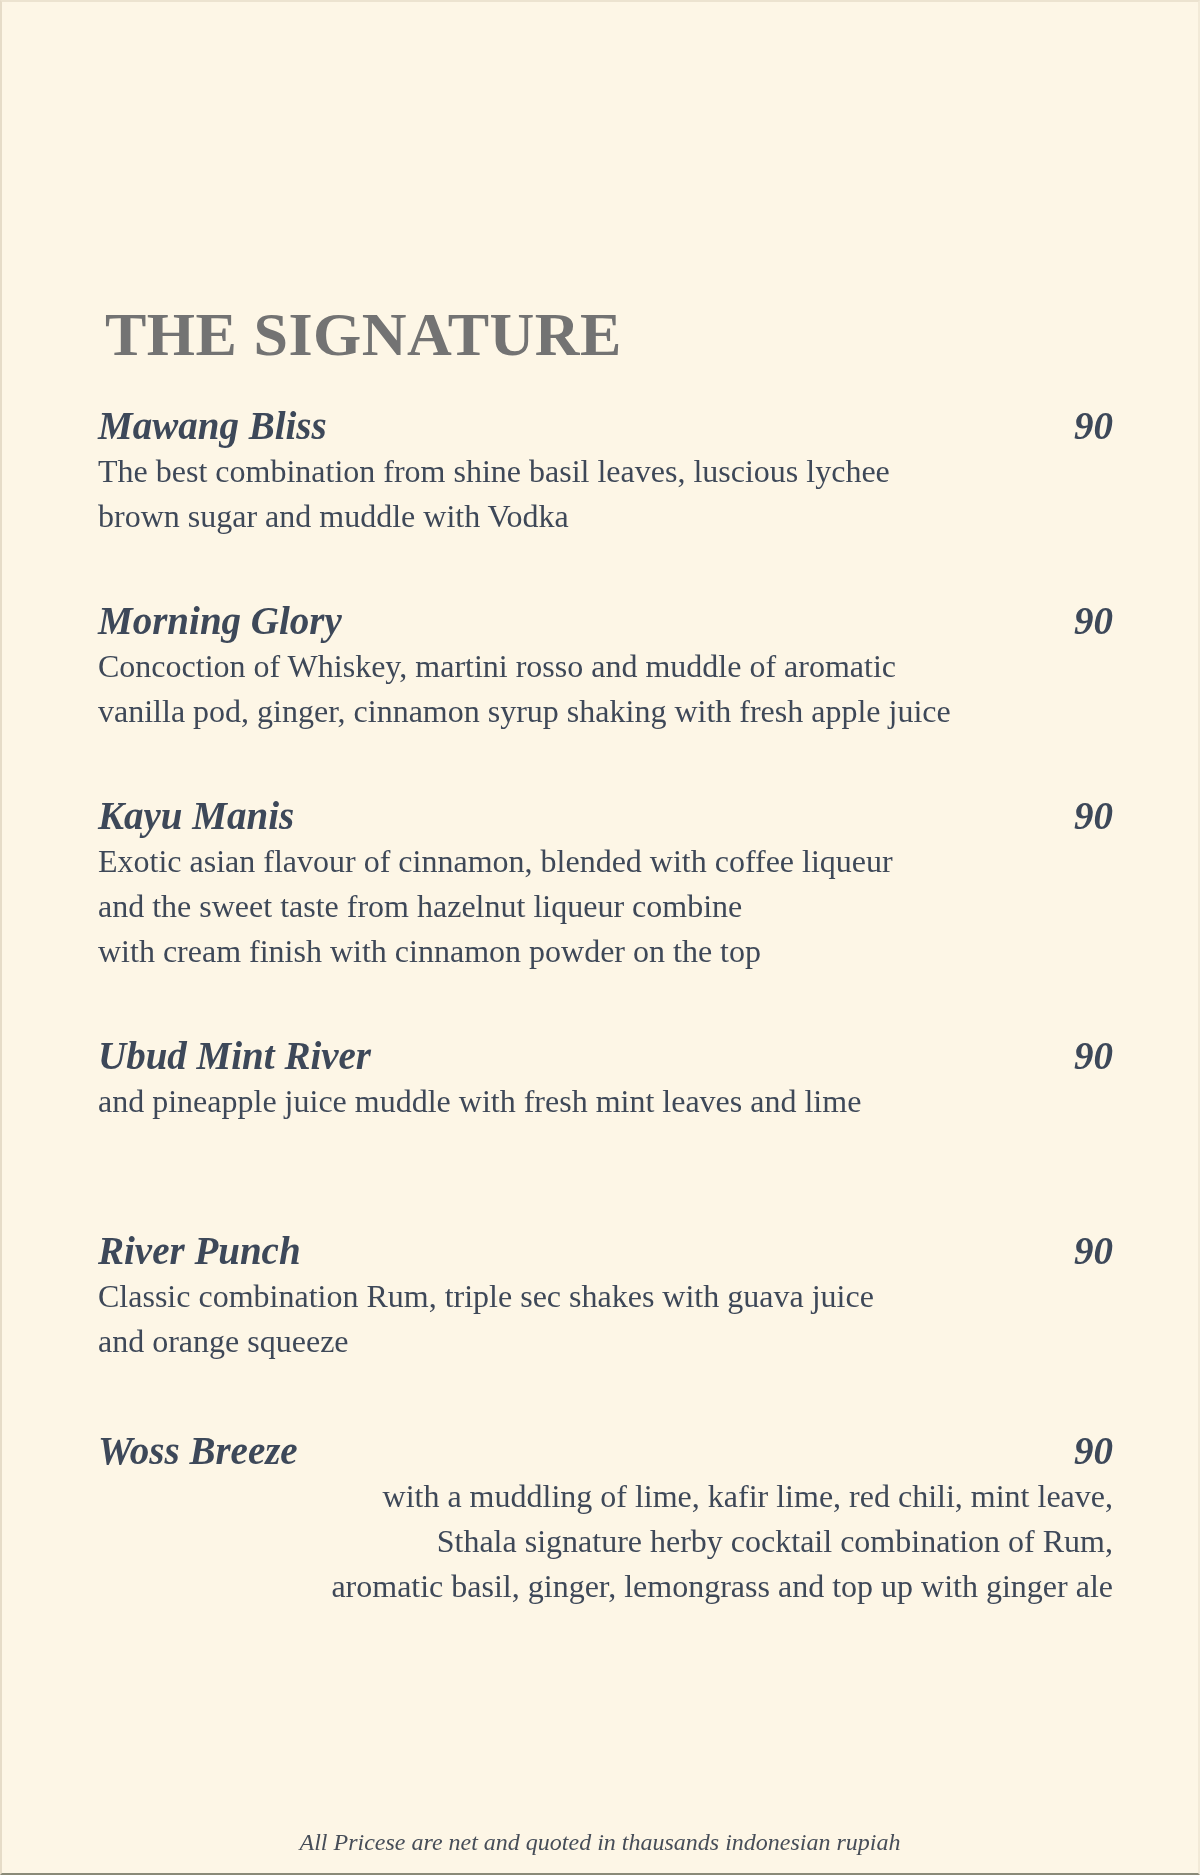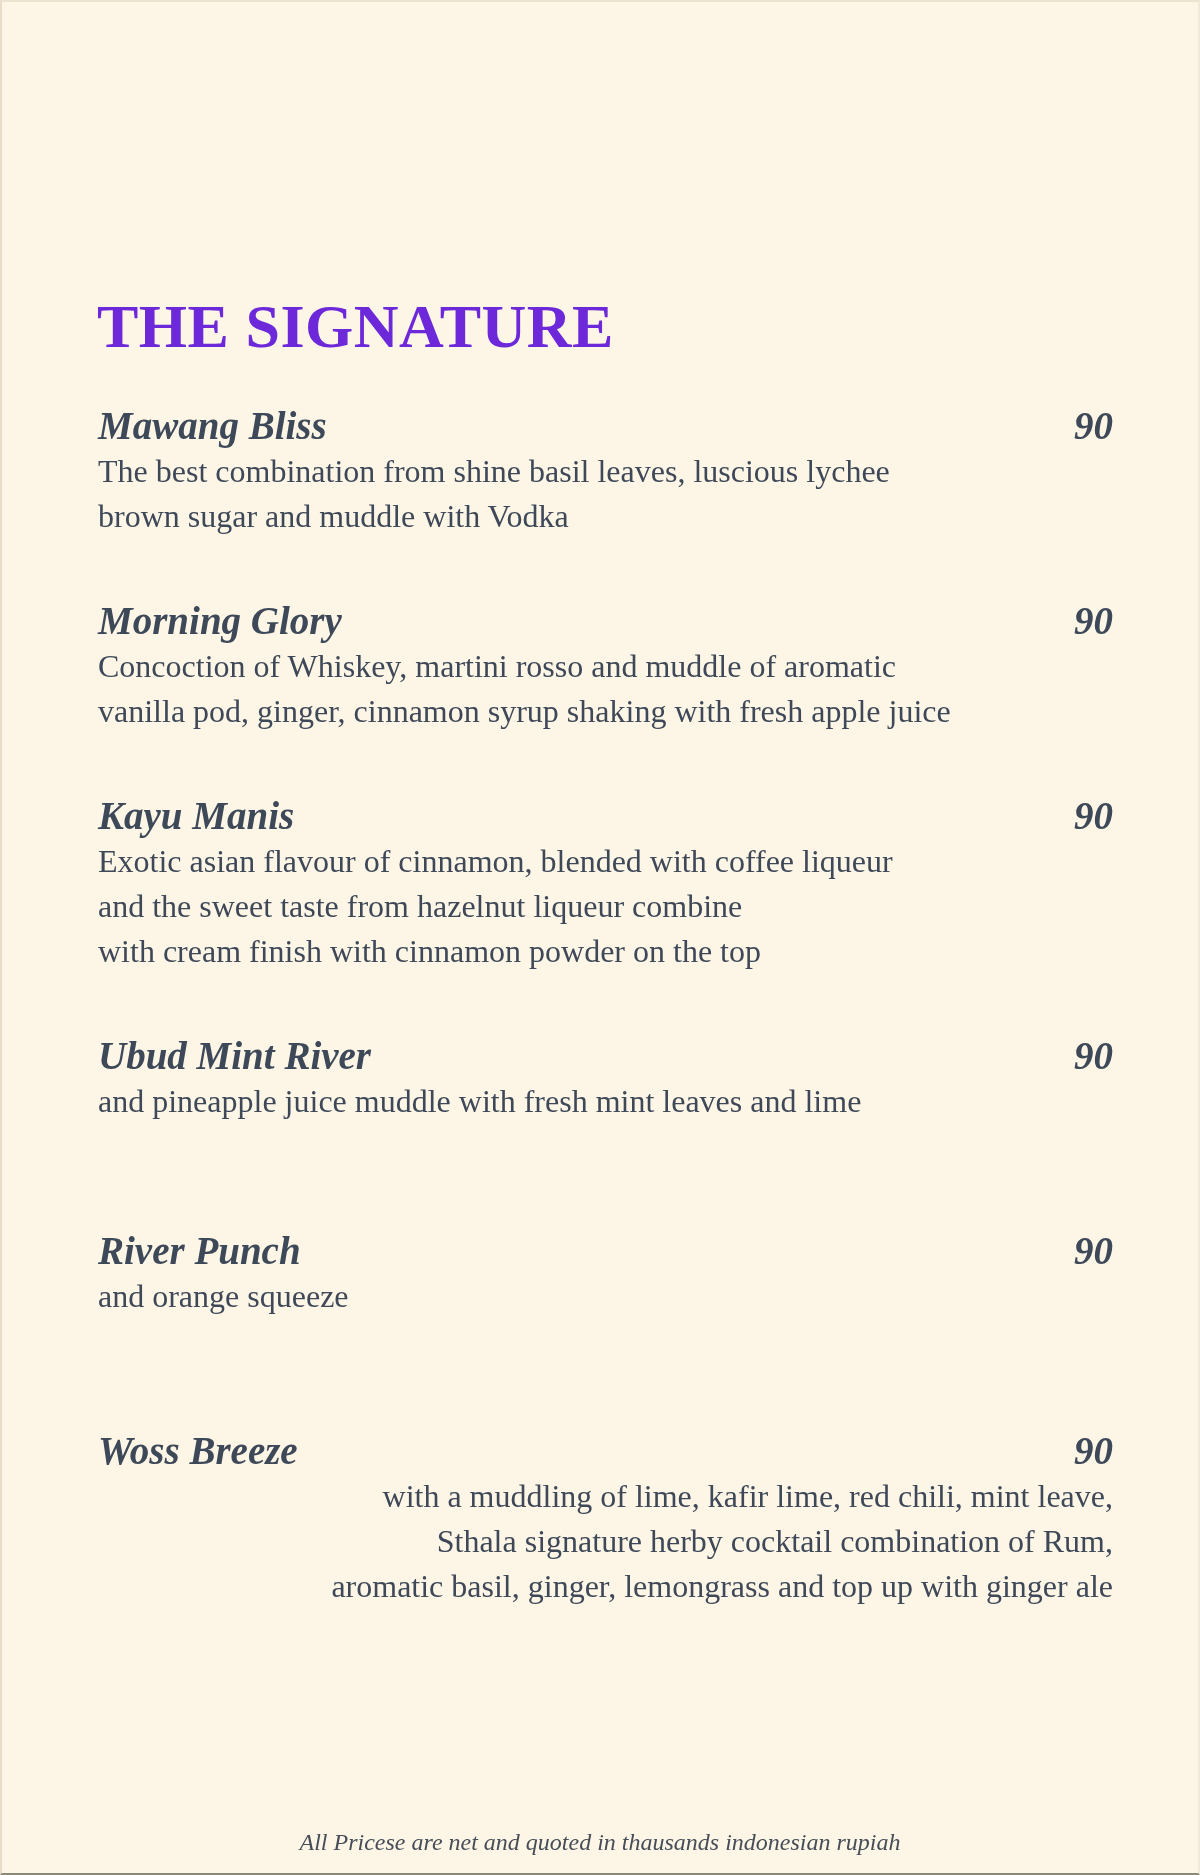--- a/index.html
+++ b/index.html
@@ -22,26 +22,26 @@
       border-left: 2px solid #e6dcc8;
       border-right: 2px solid #f2ead8;
       border-bottom: 2px solid #8a8a78;
       box-sizing: border-box;
       pointer-events: none;
     }
     .title {
       position: absolute;
       left: 97px;
       top: 290px;
-      margin: 0;
+      margin: 8px;
       font-size: 62px;
       font-weight: bold;
       letter-spacing: 0.5px;
       line-height: 72px;
-      color: #6d28d9;
+      color: #737373;
       white-space: nowrap;
     }
     .item {
       position: absolute;
       left: 98px;
       width: 1015px;
     }
     .item-header {
       position: relative;
       height: 46px;
@@ -140,20 +140,21 @@
     <span class="item-desc-line">and pineapple juice muddle with fresh mint leaves and lime</span>
   </div>
 </div>
 
 <div class="item" style="top:1228px;">
   <div class="item-header">
     <span class="item-name">River Punch</span>
     <span class="item-price">90</span>
   </div>
   <div class="item-desc">
+    <span class="item-desc-line">Classic combination Rum, triple sec shakes with guava juice</span>
     <span class="item-desc-line">and orange squeeze</span>
   </div>
 </div>
 
 <div class="item" style="top:1428px;text-align:right;">
   <div class="item-header">
     <span class="item-name">Woss Breeze</span>
     <span class="item-price">90</span>
   </div>
   <div class="item-desc">

